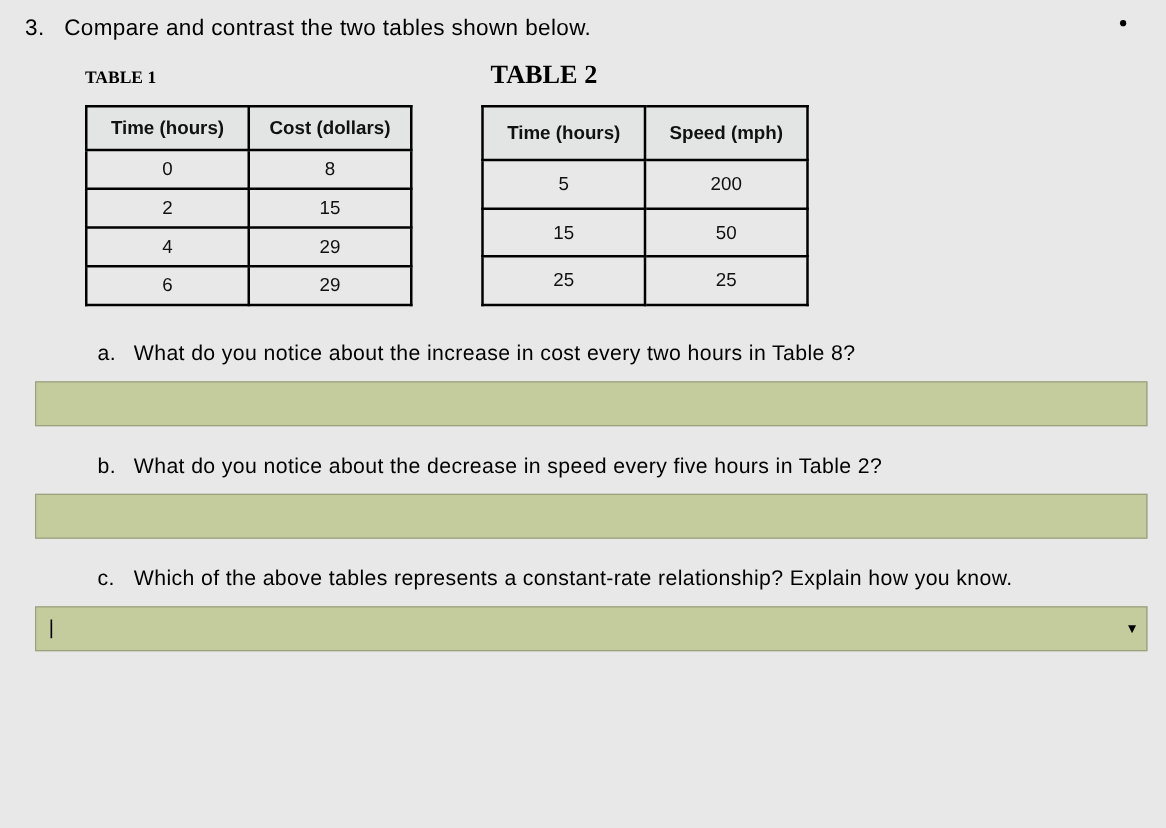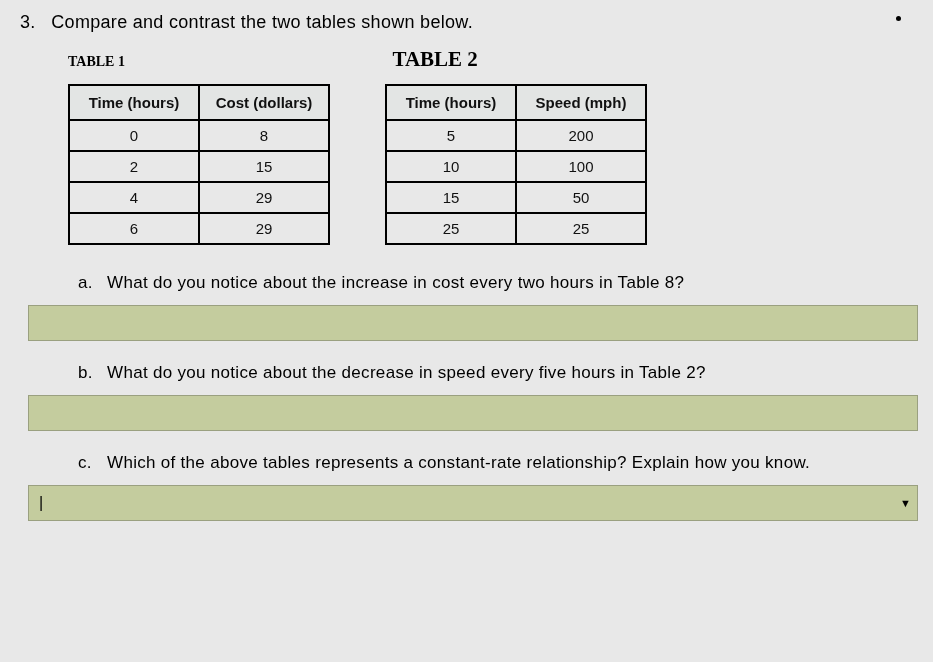--- a/index.html
+++ b/index.html
@@ -109,24 +109,20 @@
     <tbody>
         <tr>
       <th>Time (hours)</th>
       <th>Speed (mph)</th>
     </tr>
     <tr>
           <td>5</td>
           <td>200</td>
         </tr>
     <tr>
-          <td>10</td>
-          <td>100</td>
-        </tr>
-    <tr>
           <td>15</td>
           <td>50</td>
         </tr>
     <tr>
           <td>25</td>
           <td>25</td>
         </tr>
   </tbody>
     </table>
 </div>

